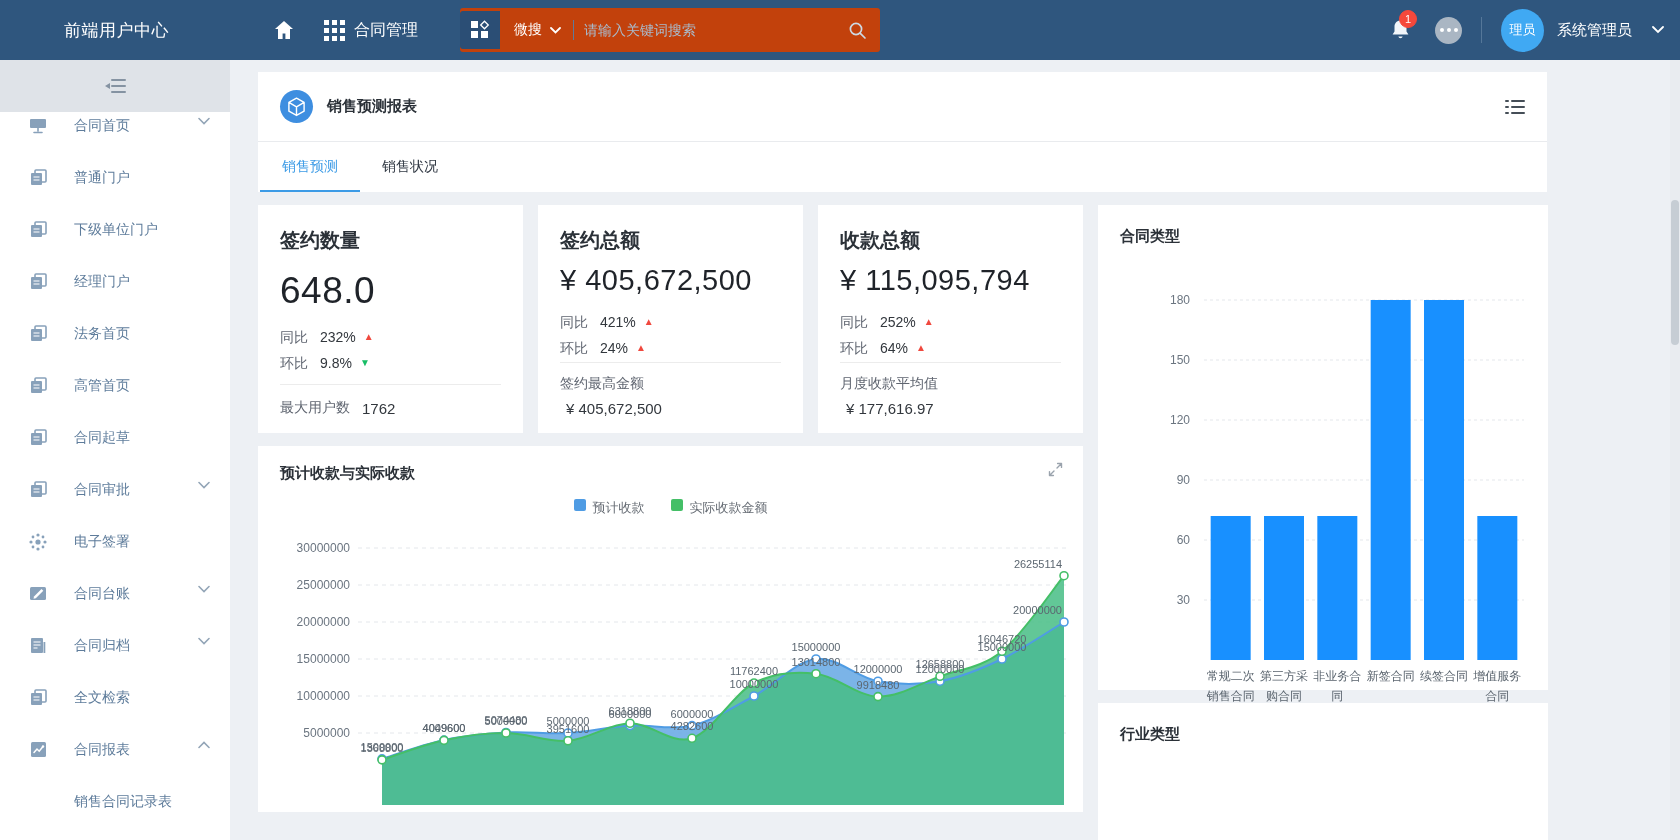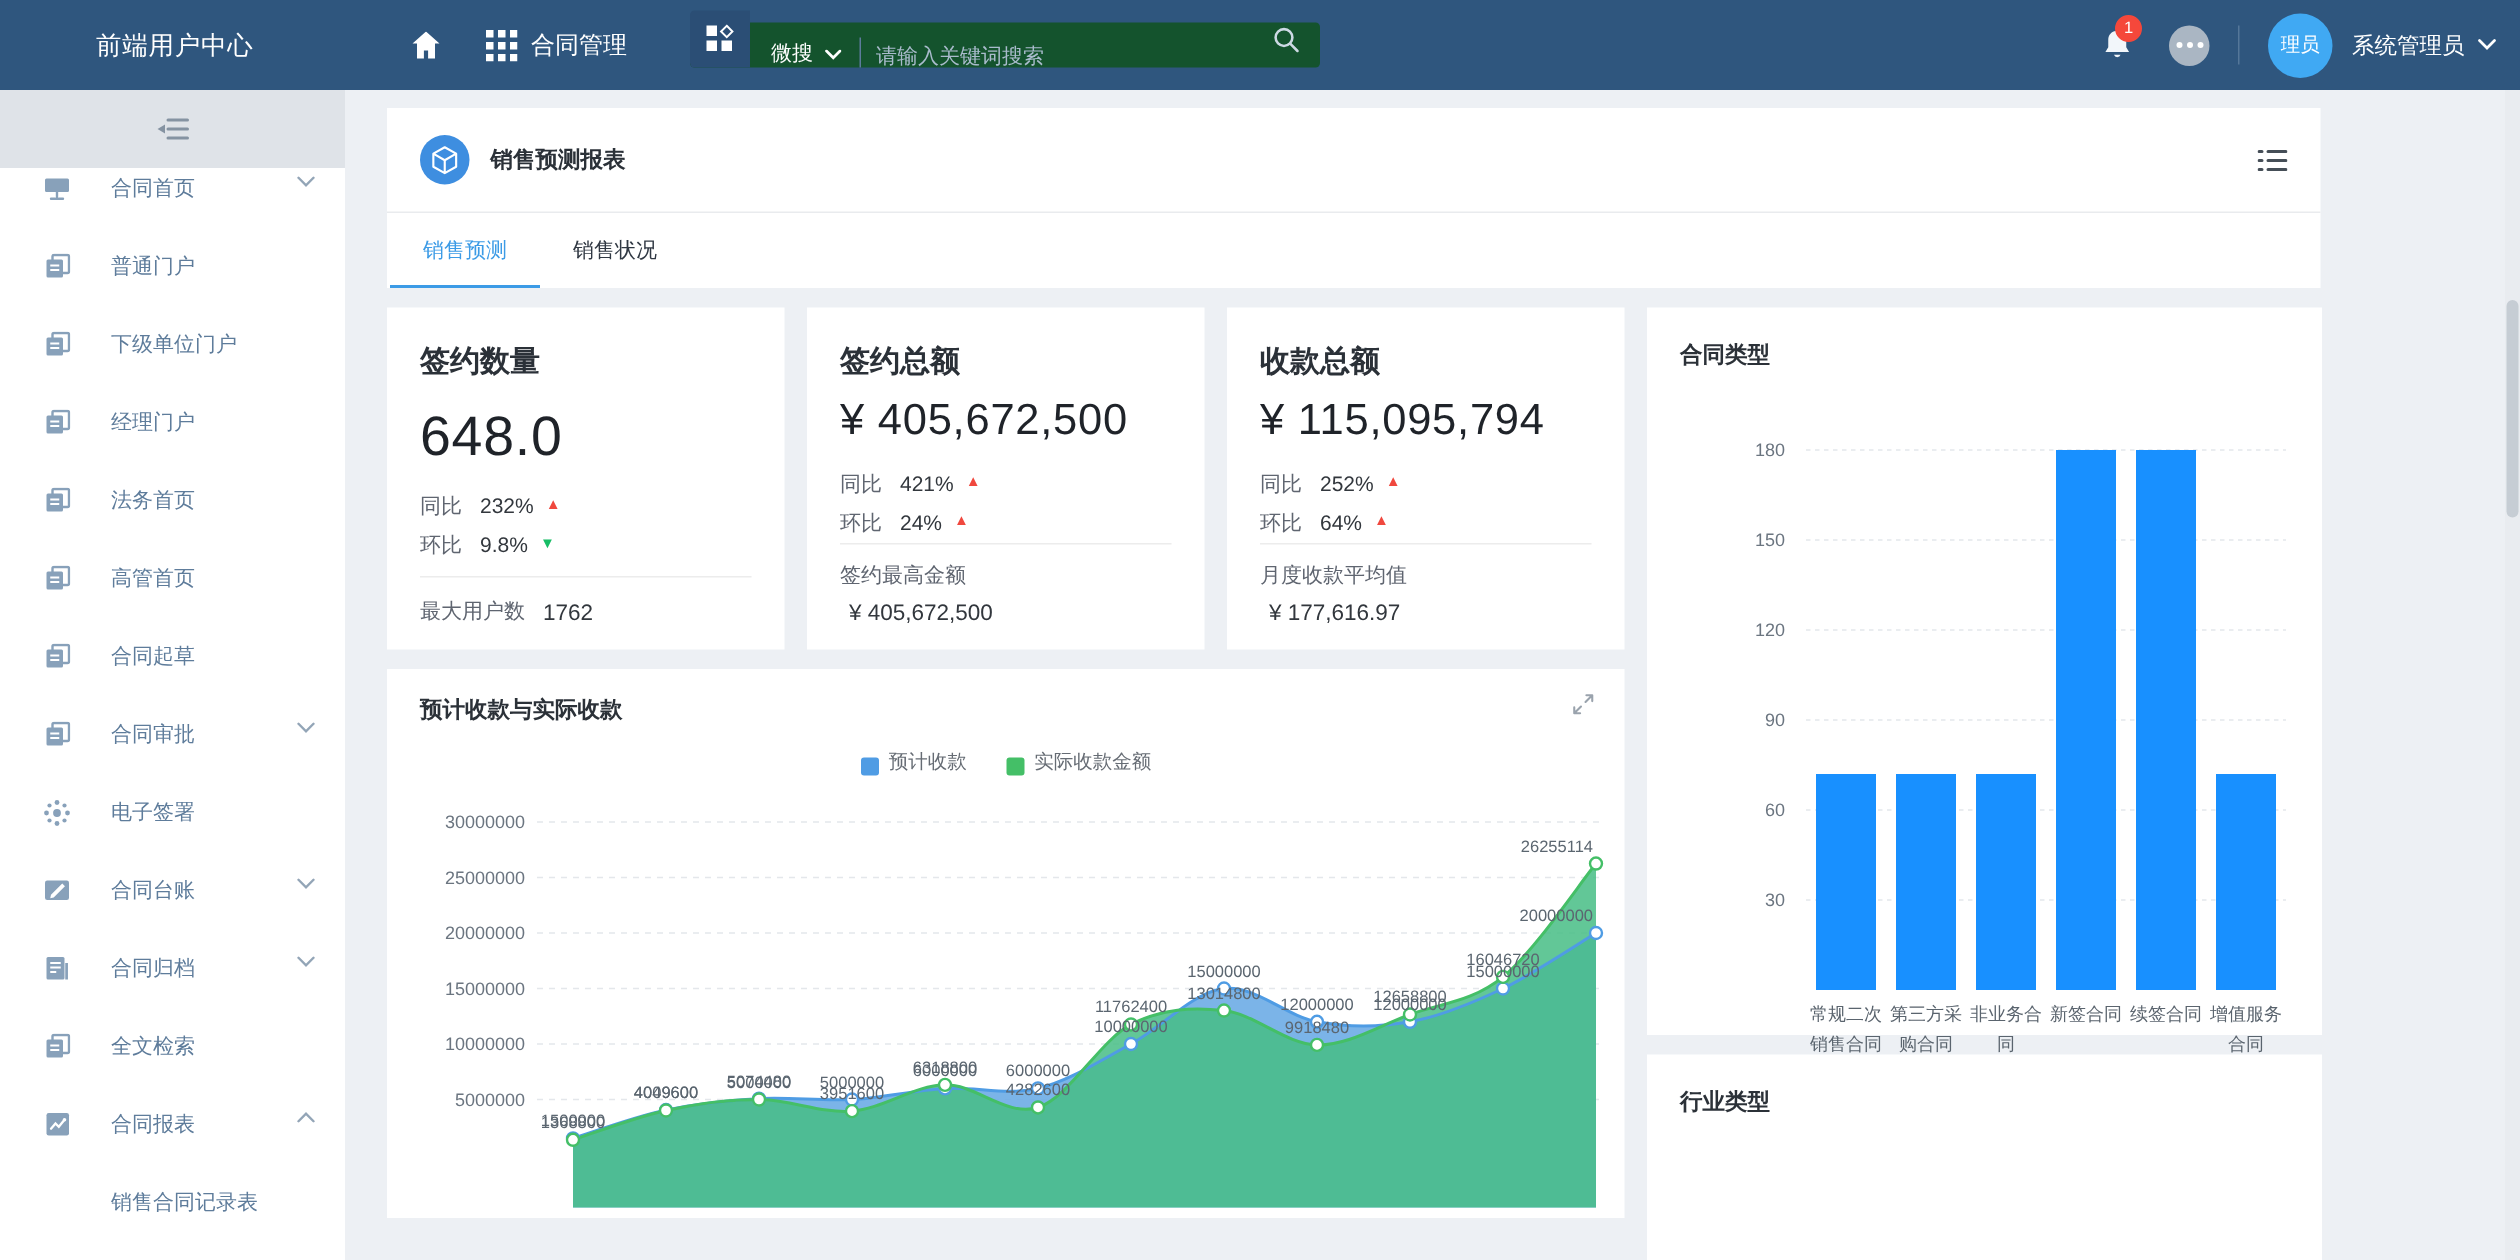--- a/index.html
+++ b/index.html
@@ -8,42 +8,42 @@
 svg{display:block}
 svg text{font-family:"Liberation Sans","DejaVu Sans",sans-serif}
 
 
 .topbar{position:absolute;top:0;left:0;right:0;height:60px;background:#2f567e;
   display:flex;align-items:center;color:#fff;z-index:20}
 .brand{margin-left:64px;font-size:17px;letter-spacing:.5px;width:170px}
 .home-btn{margin-left:40px;display:flex;align-items:center;cursor:pointer}
 .app-group{display:flex;align-items:center;margin-left:30px;gap:9px;cursor:pointer}
 .app-title{font-size:16px}
-.search-group{margin-left:42px;width:420px;height:30px;background:#14532d;border-radius:3px;
-  display:flex;align-items:flex-end}
+.search-group{margin-left:42px;width:420px;height:44px;background:#c2410c;border-radius:3px;
+  display:flex;align-items:center}
 .search-appicon{width:40px;height:38px;background:#2b4e75;border-radius:3px 0 0 3px;
   display:flex;align-items:center;justify-content:center;cursor:pointer}
 .search-scope{display:flex;align-items:center;gap:8px;padding:0 12px 0 14px;font-size:14px;cursor:pointer}
 .search-divider{width:1px;height:20px;background:#5d7b9c}
 .search-input{flex:1;background:transparent;border:none;outline:none;color:#e3ecf4;
   font-size:14px;padding:0 10px}
 .search-input::placeholder{color:#a9bbcc}
 .search-btn{width:46px;height:38px;display:flex;align-items:center;justify-content:center;cursor:pointer}
 .topbar-right{margin-left:auto;display:flex;align-items:center;margin-right:16px}
 .bell-wrap{position:relative;cursor:pointer;margin-right:24px}
 .badge{position:absolute;top:-9px;left:9px;min-width:18px;height:18px;padding:0 4px;border-radius:9px;
   background:#f5483b;color:#fff;font-size:11px;display:flex;align-items:center;justify-content:center;
   border:1px solid #f5483b}
 .ellipsis-btn{width:27px;height:27px;border-radius:50%;background:#aab6c3;display:flex;gap:3px;
   align-items:center;justify-content:center;cursor:pointer}
 .ellipsis-btn i{width:4px;height:4px;border-radius:50%;background:#fff}
 .tb-divider{width:1px;height:26px;background:#557799;margin:0 19px}
 .avatar{width:43px;height:43px;border-radius:50%;background:#40a9f3;display:flex;align-items:center;
   justify-content:center;font-size:13px;cursor:pointer;flex:none}
-.user-name{margin:0 9px 0 13px;font-size:15px;cursor:pointer}
+.user-name{margin:0 20px 0 13px;font-size:15px;cursor:pointer}
 
 
 .sidebar{position:absolute;top:60px;left:0;width:230px;bottom:0;background:#fff;z-index:10}
 .fold-strip{height:52px;background:#dfe3e8;display:flex;align-items:center;justify-content:center;cursor:pointer}
 .menu{padding-top:5px}
 .menu-item{height:52px;display:flex;align-items:flex-start;padding-left:28px;color:#5e7c9b;
   font-size:14px;cursor:pointer}
 .mi-icon{width:20px;margin-right:26px;display:flex;justify-content:center}
 .mi-label{flex:1}
 .mi-chevron{margin-right:20px;display:flex}
@@ -84,21 +84,21 @@
 .stat-divider{margin-top:auto;border-top:1px solid #ececec}
 .footer-inline{display:flex;align-items:center;margin-top:14px;font-size:14px;color:#5f6570}
 .footer-inline b{font-weight:normal;color:#32373d;font-size:15px;margin-left:12px}
 .footer-label{margin-top:12px;font-size:14px;color:#5f6570}
 .footer-value{margin-top:7px;font-size:15px;color:#32373d;padding-left:6px}
 
 .line-card{margin-top:13px;height:366px;padding-top:18px;position:relative;overflow:hidden}
 .line-title{font-size:15px;font-weight:bold;color:#2b3138;padding-left:22px}
 .expand-btn{position:absolute;right:20px;top:16px;cursor:pointer}
 .legend-row{display:flex;justify-content:center;gap:26px;margin-top:16px}
-.legend-item{display:flex;align-items:flex-end;gap:7px;font-size:13px;color:#666c74;cursor:pointer}
+.legend-item{display:flex;align-items:flex-start;gap:7px;font-size:13px;color:#666c74;cursor:pointer}
 .legend-swatch{width:12px;height:12px;border-radius:2px}
 
 .bar-card{height:485px;padding:22px 16px 0}
 .bar-title{font-size:15px;font-weight:bold;color:#2b3138;padding-left:6px}
 .industry-card{margin-top:13px;height:200px;padding:22px}
 .industry-title{font-size:15px;font-weight:bold;color:#2b3138}
 
 
 .scrollbar{position:absolute;right:0;top:60px;bottom:0;width:10px;background:#e9ecf0;z-index:30}
 .scroll-thumb{position:absolute;left:1px;right:1px;top:140px;height:145px;border-radius:5px;background:#c6cdd4}

